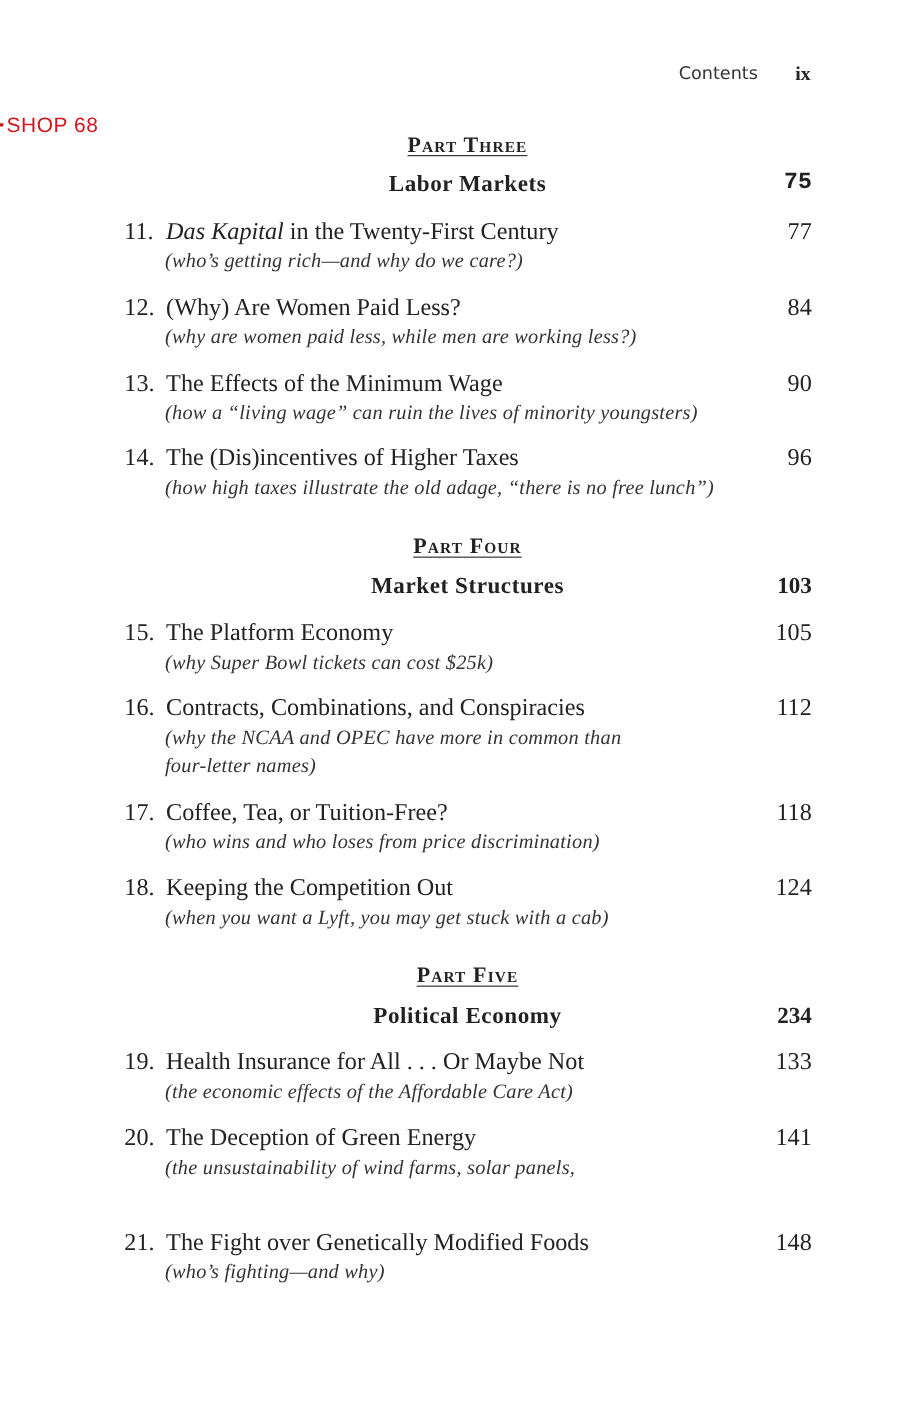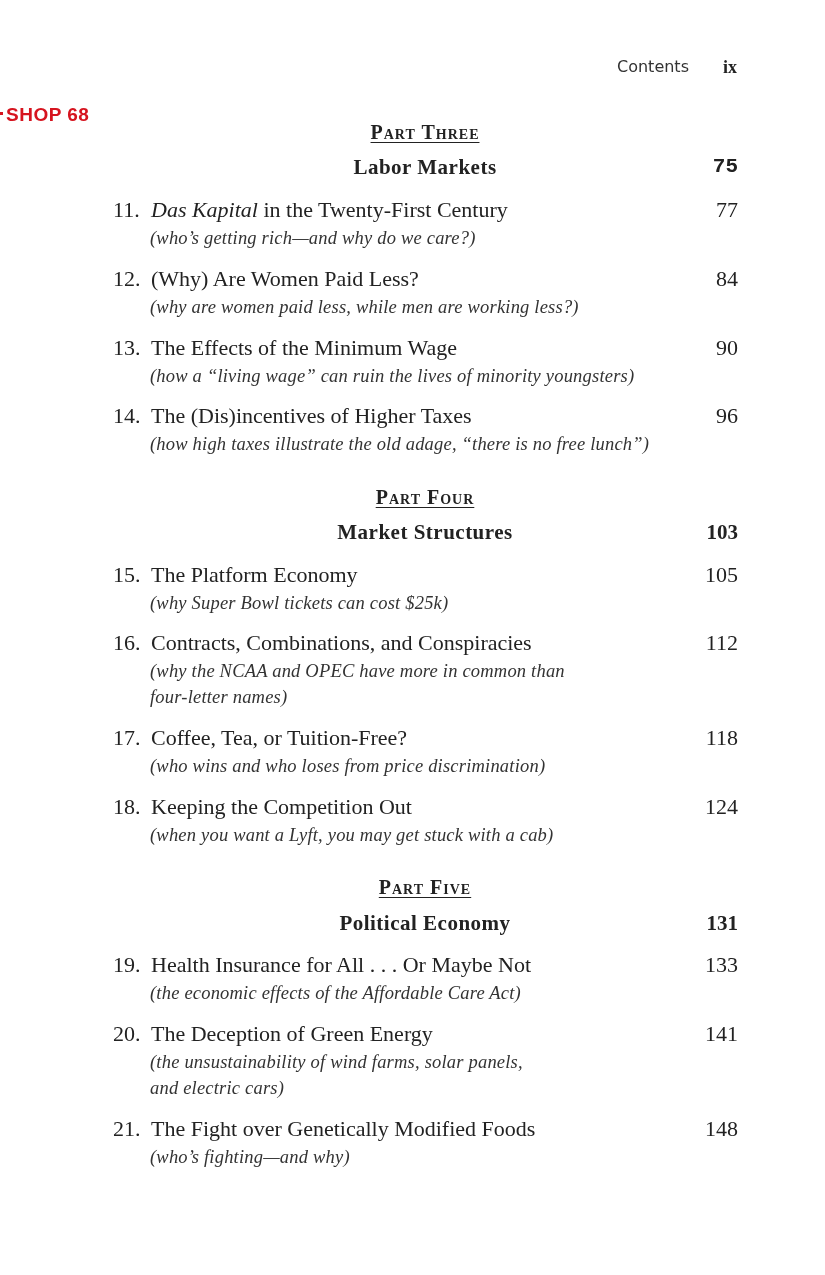--- a/index.html
+++ b/index.html
@@ -1,21 +1,21 @@
 <!DOCTYPE html>
 <html><head>
   <meta charset="utf-8">
   <style>
     html, body { margin: 0; padding: 0; background: #ffffff; }
     body { width: 825px; height: 1275px; position: relative; overflow: hidden; color: #1a1a1a; font-family: "Liberation Serif", serif; }
 
     .logo { position: absolute; left: 0; top: 0; width: 120px; height: 125px; }
     .logo-circle { position: absolute; left: 11px; top: 2px; width: 100px; height: 100px; border-radius: 50%; background: #d6141f; display: flex; align-items: center; justify-content: center; }
     .logo-hh { color: #ffffff; font-family: "Liberation Sans", sans-serif; font-weight: bold; font-size: 56px; letter-spacing: -3px; line-height: 1; margin-top: -8px; }
-    .logo-text { position: absolute; left: 6px; top: 104px; color: #d6141f; font-family: "Liberation Sans", sans-serif; font-weight: bold; font-size: 19px; letter-spacing: 0.5px; white-space: nowrap; }
+    .logo-text { position: absolute; left: 6px; top: 104px; color: #d6141f; font-family: "Liberation Sans", sans-serif; font-weight: normal; font-size: 19px; letter-spacing: 0.5px; white-space: nowrap; }
     .logo-edge { position: absolute; left: 0; top: 112px; width: 3px; height: 3px; background: #d6141f; }
 
     .running-head { position: absolute; top: 57px; left: 600px; width: 140px; height: 22px; }
     .rh-label { position: absolute; left: 17px; top: 0; font-family: "DejaVu Sans", sans-serif; font-size: 16px; color: #333; }
     .rh-page { position: absolute; right: 3px; top: 0; font-family: "Liberation Serif", serif; font-weight: bold; font-size: 18px; color: #222; text-align: right; }
 
     .part-label { position: absolute; left: 0; width: 850px; text-align: center; font-family: "Liberation Serif", serif; font-weight: bold; font-size: 20px; font-variant: small-caps; letter-spacing: 1px; text-decoration: underline; text-underline-offset: 3px; text-decoration-thickness: 1px; color: #222; }
     .part-title { position: absolute; left: 0; width: 850px; text-align: center; font-family: "Liberation Serif", serif; font-weight: bold; font-size: 21px; letter-spacing: 0.5px; color: #222; }
     .part-page { position: absolute; right: 87px; font-family: "Liberation Serif", serif; font-weight: bold; font-size: 21px; color: #222; }
 
@@ -101,36 +101,35 @@
 
 <div class="chapter" style="top:794px;">
   <span class="ch-num">18.</span>
   <span class="ch-title">Keeping the Competition Out</span>
   <span class="ch-page">124</span>
   <div class="ch-sub">(when you want a Lyft, you may get stuck with a cab)</div>
 </div>
 
 <div class="part-label" style="top:876px;">Part Five</div>
 <div class="part-title" style="top:911px;">Political Economy</div>
-<div class="part-page" style="top:911px;">131</div>
+<div class="part-page" style="top:911px;">234</div>
 
 <div class="chapter" style="top:952px;">
   <span class="ch-num">19.</span>
   <span class="ch-title">Health Insurance for All . . . Or Maybe Not</span>
   <span class="ch-page">133</span>
   <div class="ch-sub">(the economic effects of the Affordable Care Act)</div>
 </div>
 
 <div class="chapter" style="top:1021px;">
   <span class="ch-num">20.</span>
   <span class="ch-title">The Deception of Green Energy</span>
   <span class="ch-page">141</span>
   <div class="ch-sub">
     <div>(the unsustainability of wind farms, solar panels,</div>
-    <div>and electric cars)</div>
   </div>
 </div>
 
 <div class="chapter" style="top:1116px;">
   <span class="ch-num">21.</span>
   <span class="ch-title">The Fight over Genetically Modified Foods</span>
   <span class="ch-page">148</span>
   <div class="ch-sub">(who’s fighting—and why)</div>
 </div>
 

